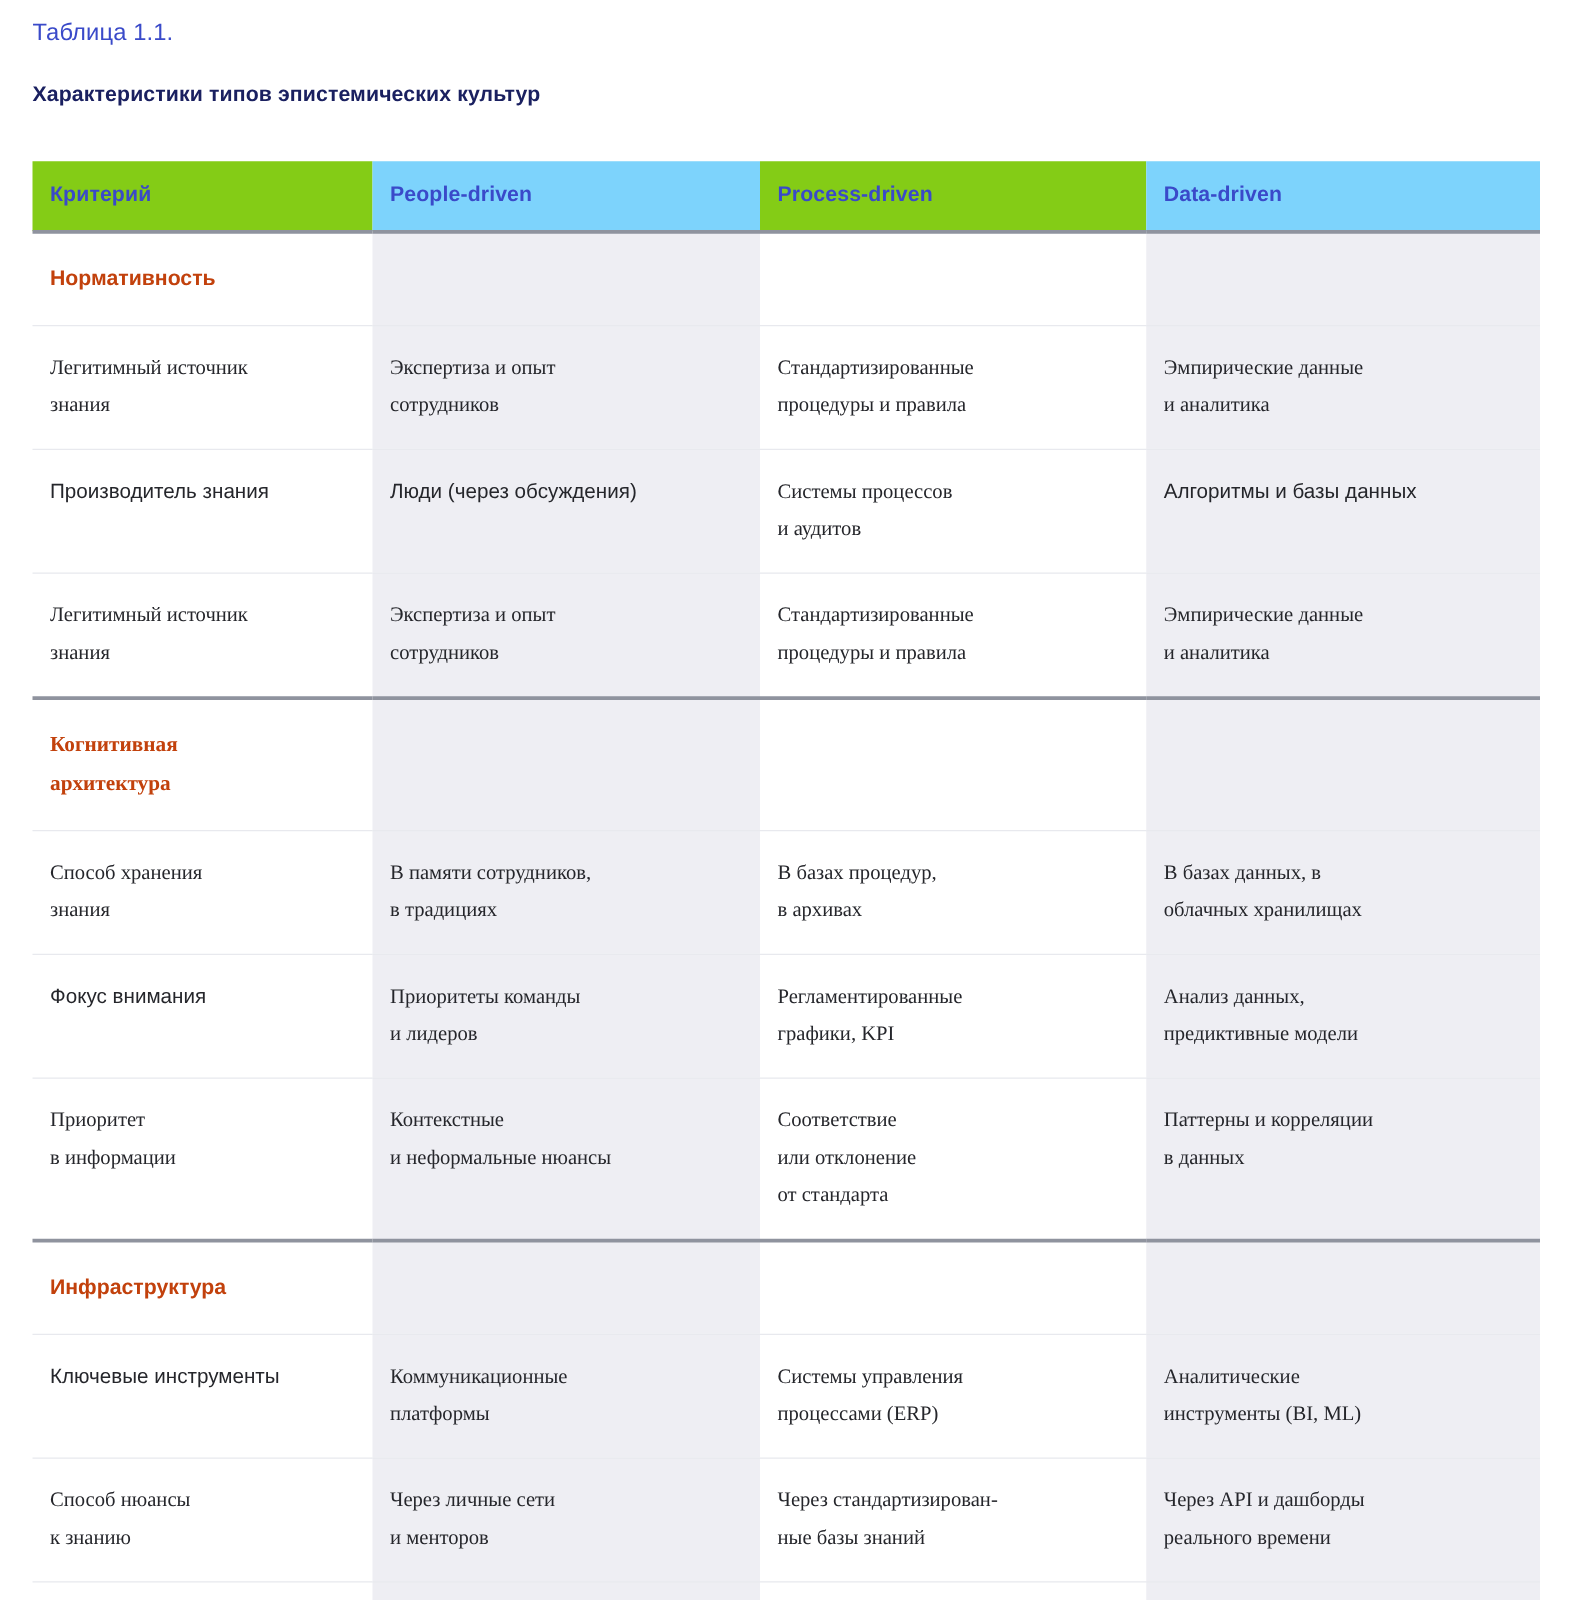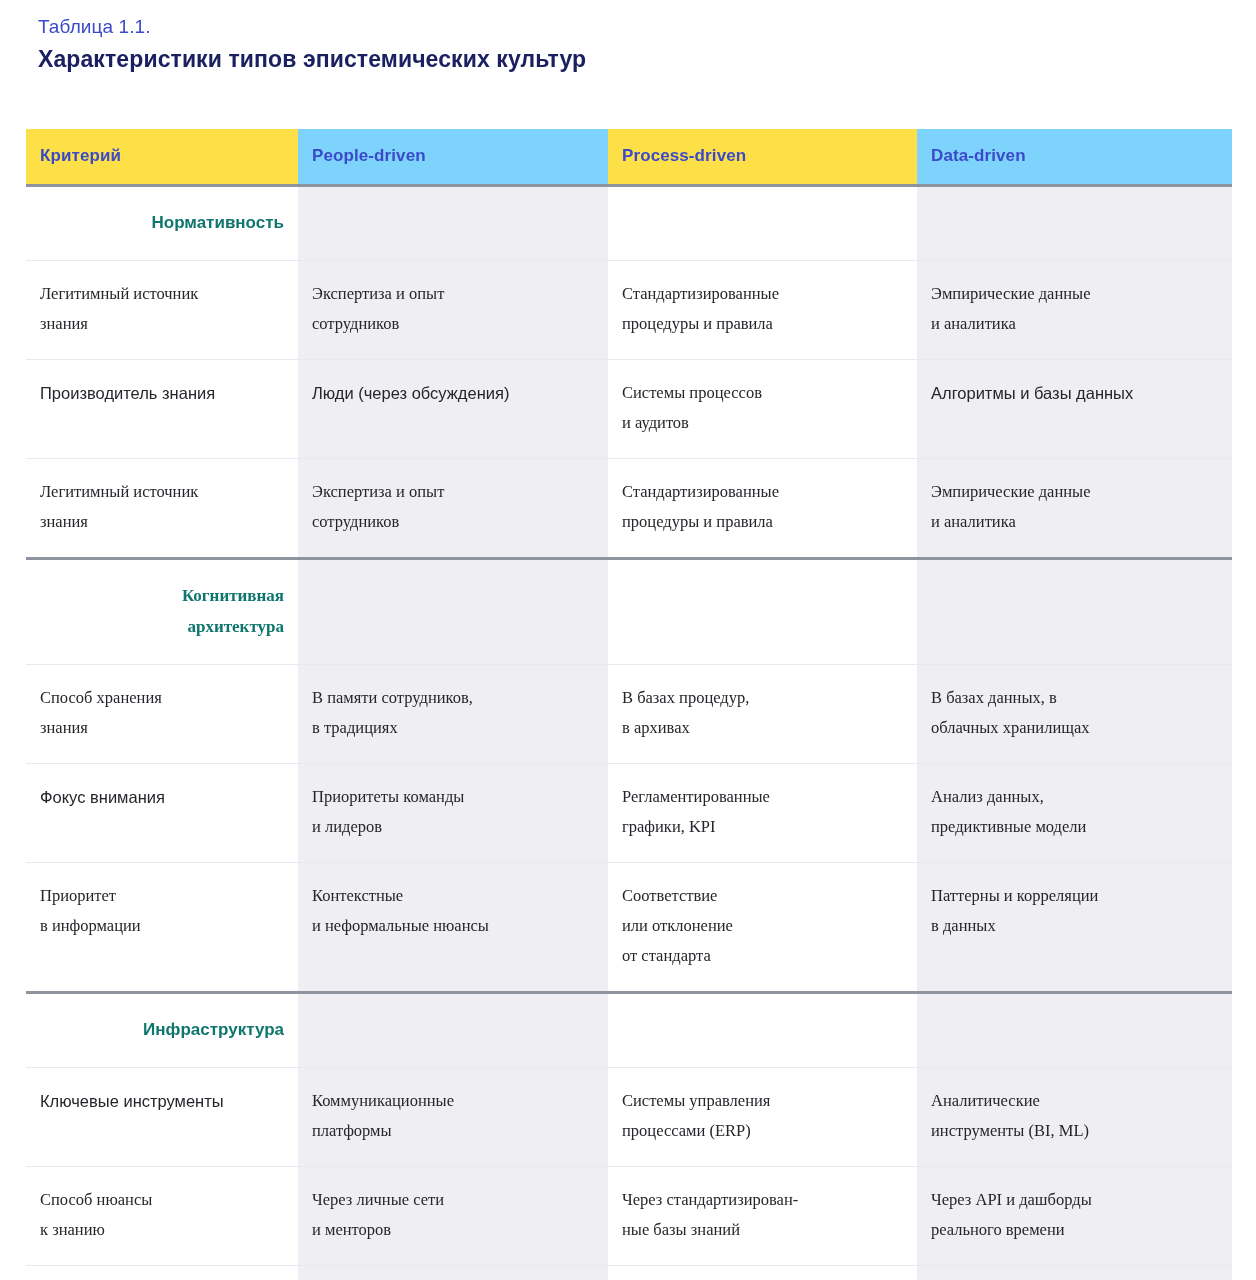--- a/index.html
+++ b/index.html
@@ -13,40 +13,39 @@
     font-family: "Liberation Sans", "DejaVu Sans", sans-serif;
     -webkit-font-smoothing: antialiased;
     overflow: hidden;
   }
 
   .page {
     position: relative;
     width: 1256px;
     height: 1280px;
     box-sizing: border-box;
-    padding-left: 12px;
   }
 
   
   .heading {
     padding: 14px 0 0 26px;
   }
   .table-label {
     font-size: 19px;
     line-height: 26px;
     color: #3a4ac9;
     font-weight: 400;
     letter-spacing: 0.1px;
   }
   .table-title {
-    font-size: 23px;
+    font-size: 17px;
     line-height: 30px;
     color: #1a2060;
     font-weight: 700;
-    margin-top: 4px;
+    margin-top: 21px;
     letter-spacing: 0.1px;
   }
 
   
   .table-wrap {
     position: absolute;
     left: 26px;
     top: 129px;
     width: 1206px;
   }
@@ -67,46 +66,45 @@
     vertical-align: middle;
     font-size: 17px;
     font-weight: 700;
     color: #3a4ac9;
     height: 56px;
     padding: 0 14px 0 14px;
     box-sizing: border-box;
     border-bottom: 3px solid #8f939e;
     letter-spacing: 0.1px;
   }
-  thead th.odd  { background: #fde047; }
+  thead th.odd  { background: #84cc16; }
   thead th.even { background: #7dd3fc; }
 
   
   tbody td {
     vertical-align: top;
     font-size: 16.5px;
     line-height: 30px;
     color: #25262b;
     padding: 18px 14px 20px 14px;
     box-sizing: border-box;
     border-bottom: 1px solid #e8e9ee;
     font-weight: 400;
   }
   tbody td.odd  { background: #ffffff; }
   tbody td.even { background: #eeeef3; }
 
   
   tr.section td {
     font-weight: 700;
-    color: #0f766e;
+    color: #c2410c;
     font-size: 17px;
     line-height: 31px;
     padding-top: 20px;
     padding-bottom: 22px;
-    text-align: right;
   }
   tr.section td { border-top: 3px solid #8f939e; }
   tr.section-first td { border-top: none; }
 
   tr.last td { border-bottom: 3px solid #b9bcc5; }
 
   .cell-line { display: block; white-space: pre; font-family: Liberation Serif, serif; }
 </style>
 </head>
 <body>

